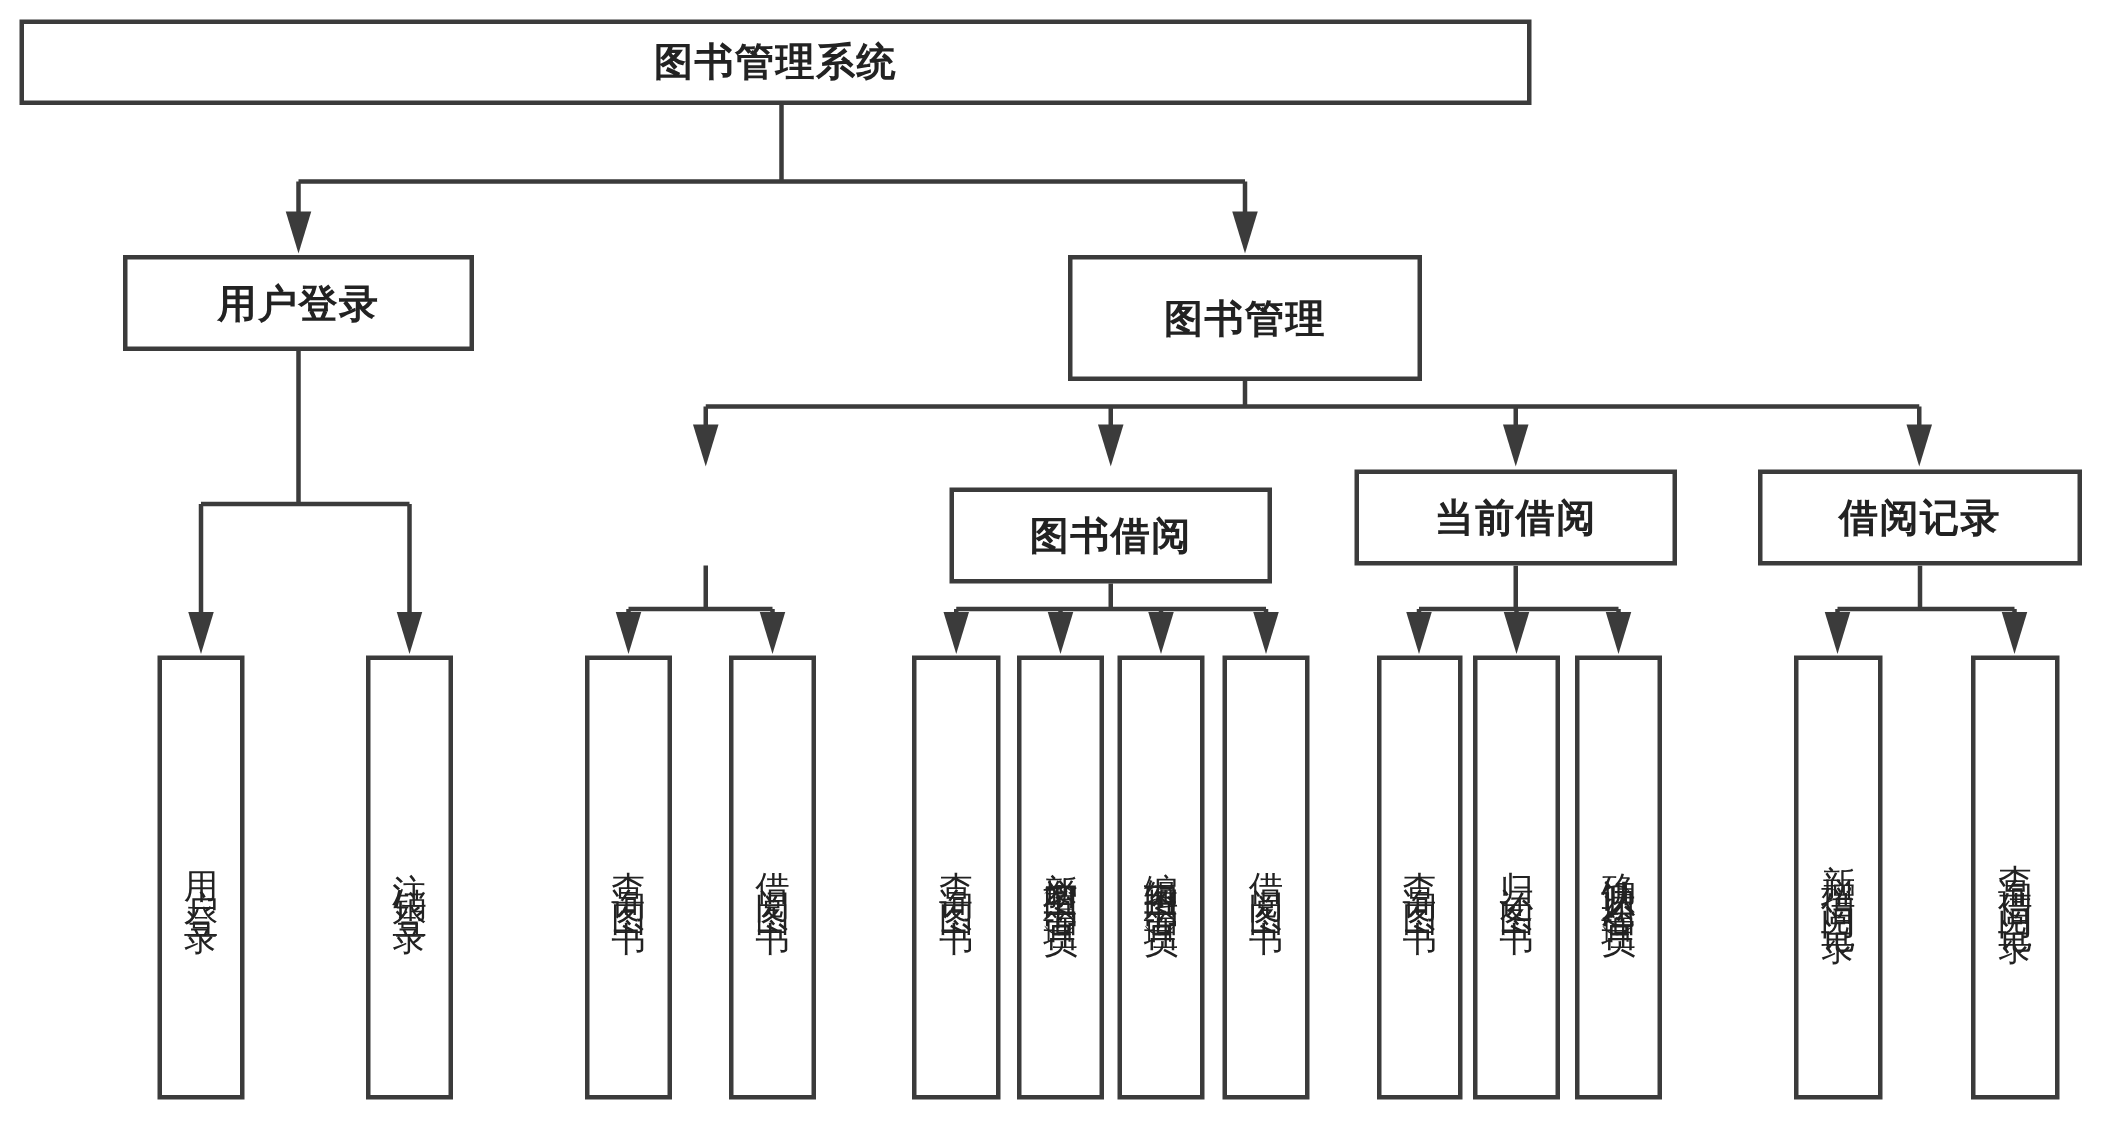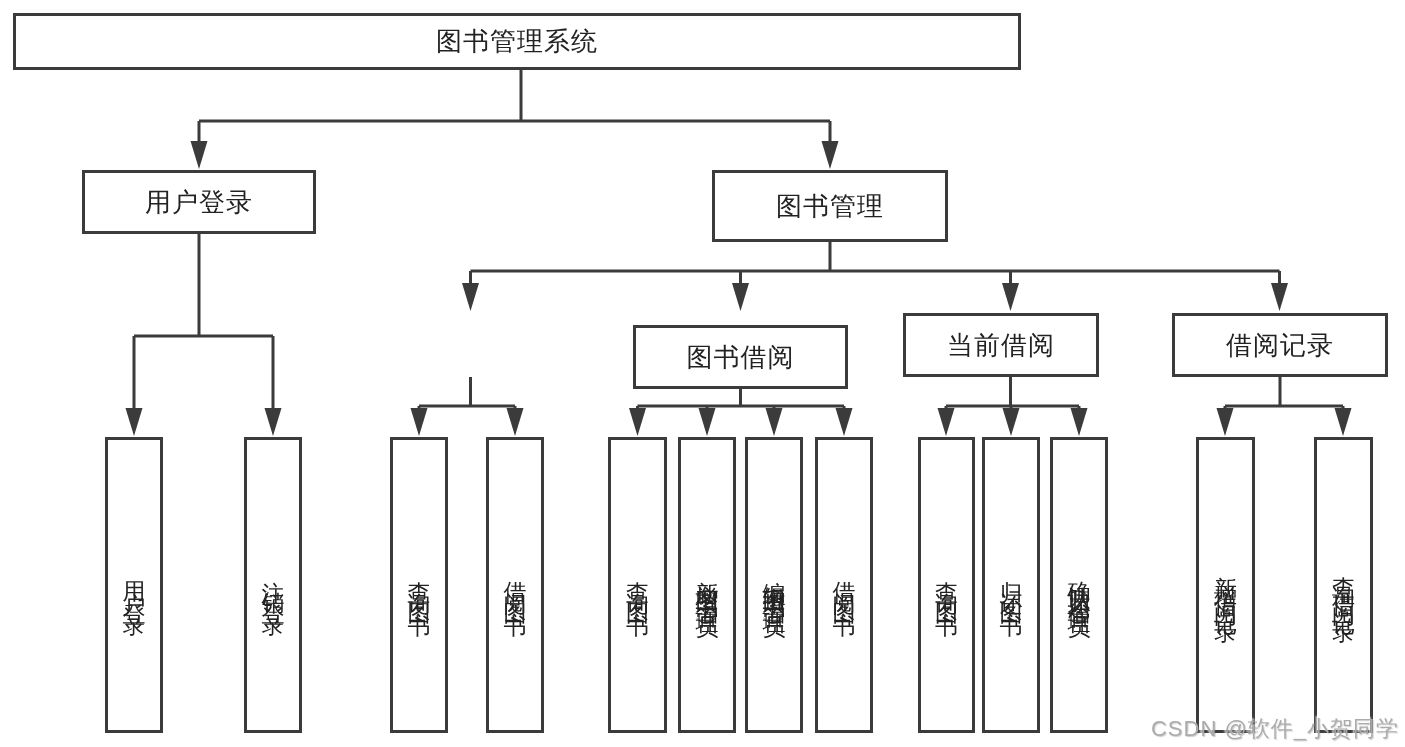--- a/index.html
+++ b/index.html
@@ -9,21 +9,21 @@
   html,body{margin:0;padding:0;background:var(--background);}
   body{font-family:"Liberation Sans",sans-serif;}
   .canvas{position:relative;width:1405px;height:747px;background:var(--background);overflow:hidden;}
   svg.connectors{position:absolute;left:0;top:0;z-index:1;}
   svg.connectors path{stroke:var(--line);stroke-width:3;fill:none;}
   svg.connectors polygon{fill:var(--line);stroke:none;}
   .box{
     position:absolute;z-index:2;background:#fff;
     border:3px solid var(--border);box-sizing:border-box;
     display:flex;align-items:center;justify-content:center;
-    font-size:26px;color:var(--text);letter-spacing:1px;white-space:nowrap;
+    font-size:26px;color:var(--text);letter-spacing:1px;white-space:nowrap;font-weight:bold;
   }
   .leaf{
     position:absolute;z-index:2;background:#fff;
     border:3px solid var(--border);box-sizing:border-box;
     display:flex;align-items:center;justify-content:center;
     top:437px;height:296px;color:var(--text);
   }
   .leaf span{
     writing-mode:vertical-rl;text-orientation:mixed;
     font-size:23px;line-height:1;letter-spacing:11px;white-space:nowrap;
@@ -77,28 +77,28 @@
     <polygon points="1334.5,408 1351.5,408 1343,436"></polygon>
   </svg>
 
   <div class="box" style="left:13px;top:13px;width:1008px;height:57px;">
     <span>图书管理系统</span>
   </div>
 
   <div class="box" style="left:82px;top:170px;width:234px;height:64px;">
     <span>用户登录</span>
   </div>
-  <div class="box" style="left:712px;top:170px;width:236px;height:72px;">
+  <div class="box" style="left:712px;top:170px;width:236px;height:84px;">
     <span>图书管理</span>
   </div>
 
   <div class="box" style="left:633px;top:313px;width:215px;height:64px;margin-top:12px;">
     <span>图书借阅</span>
   </div>
-  <div class="box" style="left:903px;top:313px;width:196px;height:64px;">
+  <div class="box" style="left:903px;top:313px;width:215px;height:64px;">
     <span>当前借阅</span>
   </div>
   <div class="box" style="left:1172px;top:313px;width:216px;height:64px;">
     <span>借阅记录</span>
   </div>
 
   <div class="leaf" style="left:105px;width:58px;">
     <span>用户登录</span>
   </div>
   <div class="leaf" style="left:244px;width:58px;">
@@ -135,14 +135,13 @@
     <span>确认归还（管理员）</span>
   </div>
 
   <div class="leaf mid" style="left:1196px;width:59px;">
     <span>新增借阅记录</span>
   </div>
   <div class="leaf mid" style="left:1314px;width:59px;">
     <span>查询借阅记录</span>
   </div>
 
-  <div class="watermark">CSDN @软件_小贺同学</div>
 </div>
 
 </body></html>

